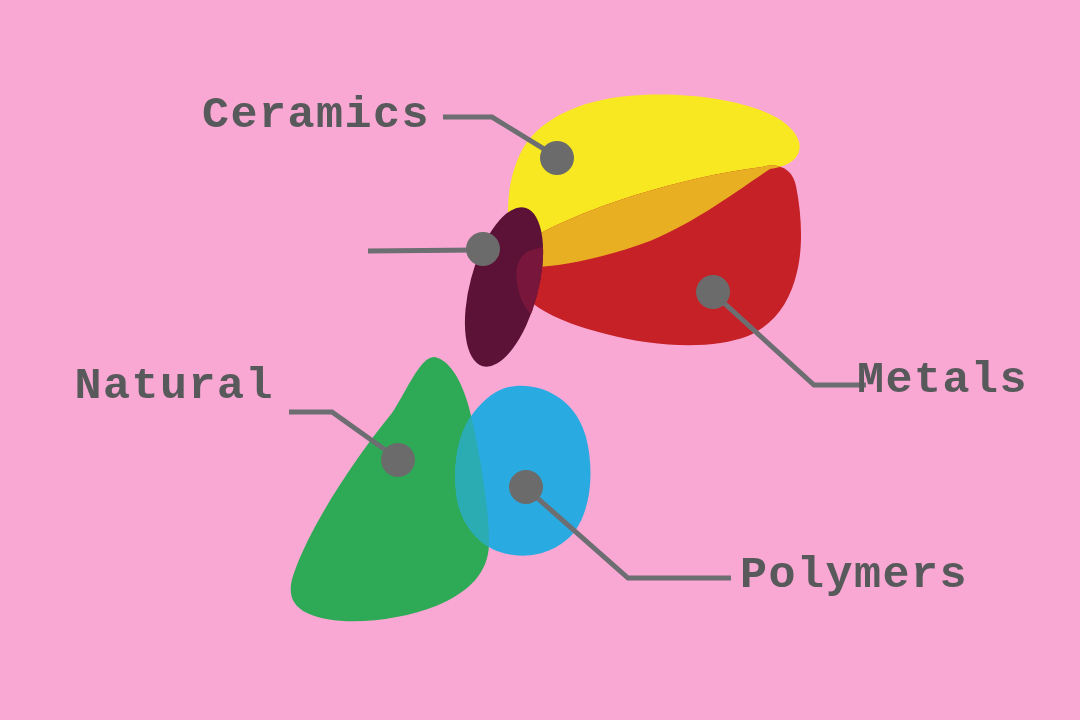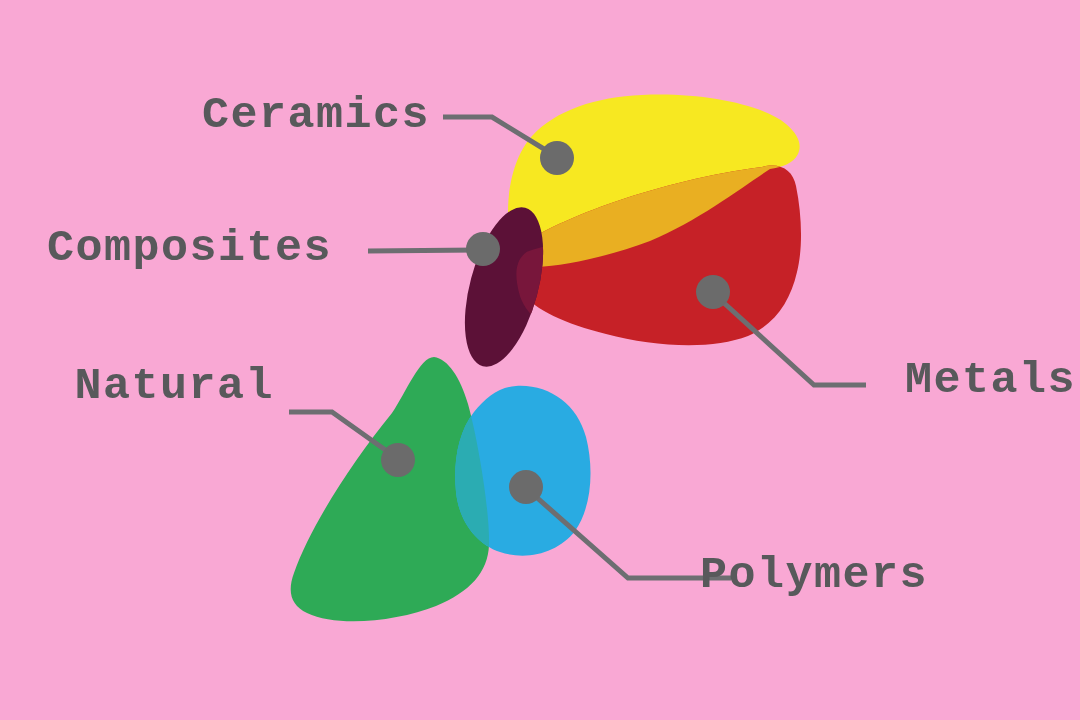--- a/index.html
+++ b/index.html
@@ -24,22 +24,22 @@
     position: absolute;
     font-weight: 700;
     font-size: 45px;
     line-height: 45px;
     letter-spacing: 1.5px;
     color: #58595B;
     white-space: nowrap;
   }
   .label-ceramics   { top: 93px;  right: 650px; }
   .label-composites { top: 226px; right: 748px; }
-  .label-metals     { top: 358px; left: 905px; }
-  .label-polymers   { top: 553px; left: 700px; }
+  .label-metals     { top: 358px; left: 857px; }
+  .label-polymers   { top: 553px; left: 740px; }
   .label-natural    { top: 367px; right: 806px; text-align: left; line-height: 39px; }
 </style>
 </head>
 <body>
 
 <div id="stage">
 
   <svg id="blob-svg" width="1080" height="720" viewBox="0 0 1080 720">
     <defs>
       <clipPath id="clip-yellow">
@@ -102,21 +102,20 @@
 
     <circle cx="557" cy="158" r="17" fill="#6B6B6B"></circle>
     <circle cx="483" cy="249" r="17" fill="#6B6B6B"></circle>
     <circle cx="713" cy="292" r="17" fill="#6B6B6B"></circle>
     <circle cx="398" cy="460" r="17" fill="#6B6B6B"></circle>
     <circle cx="526" cy="487" r="17" fill="#6B6B6B"></circle>
   </svg>
 
   <div class="label label-ceramics">Ceramics</div>
 
-  <div class="label label-composites">Composites</div>
 
   <div class="label label-metals">Metals</div>
 
   <div class="label label-polymers">Polymers</div>
 
   <div class="label label-natural">
     <div>Natural</div>
   </div>
 
 </div>

